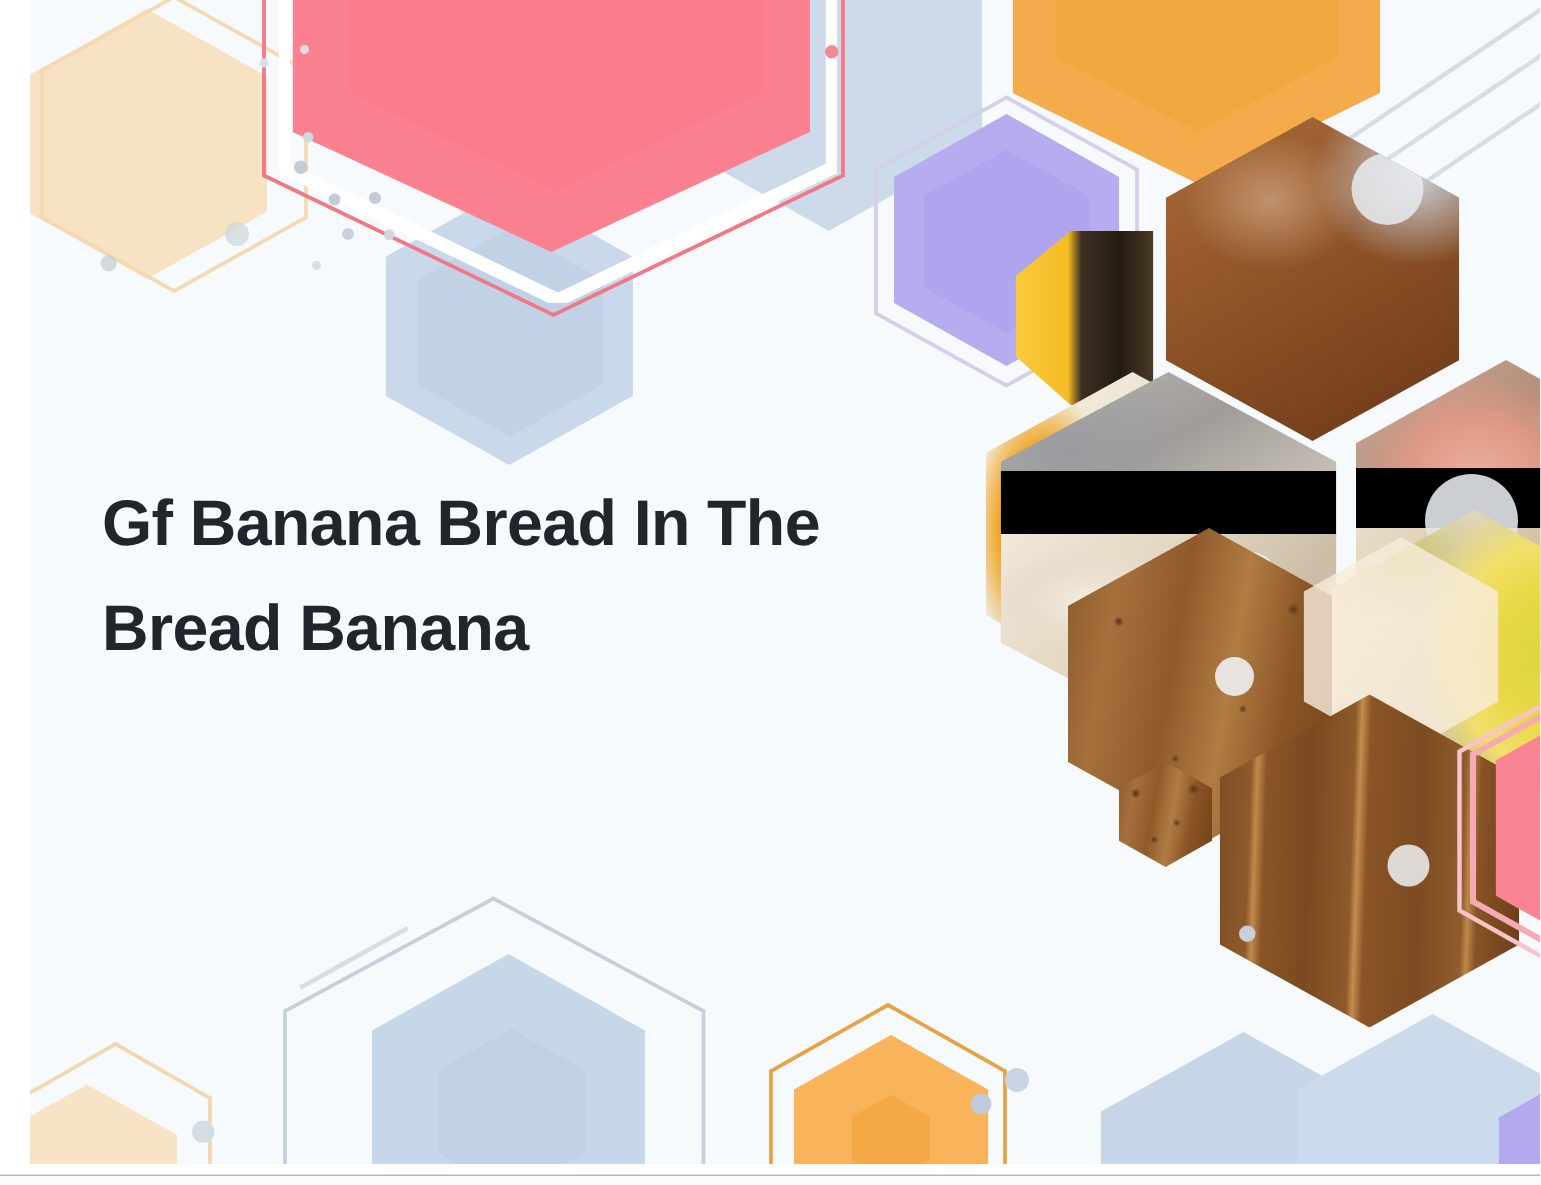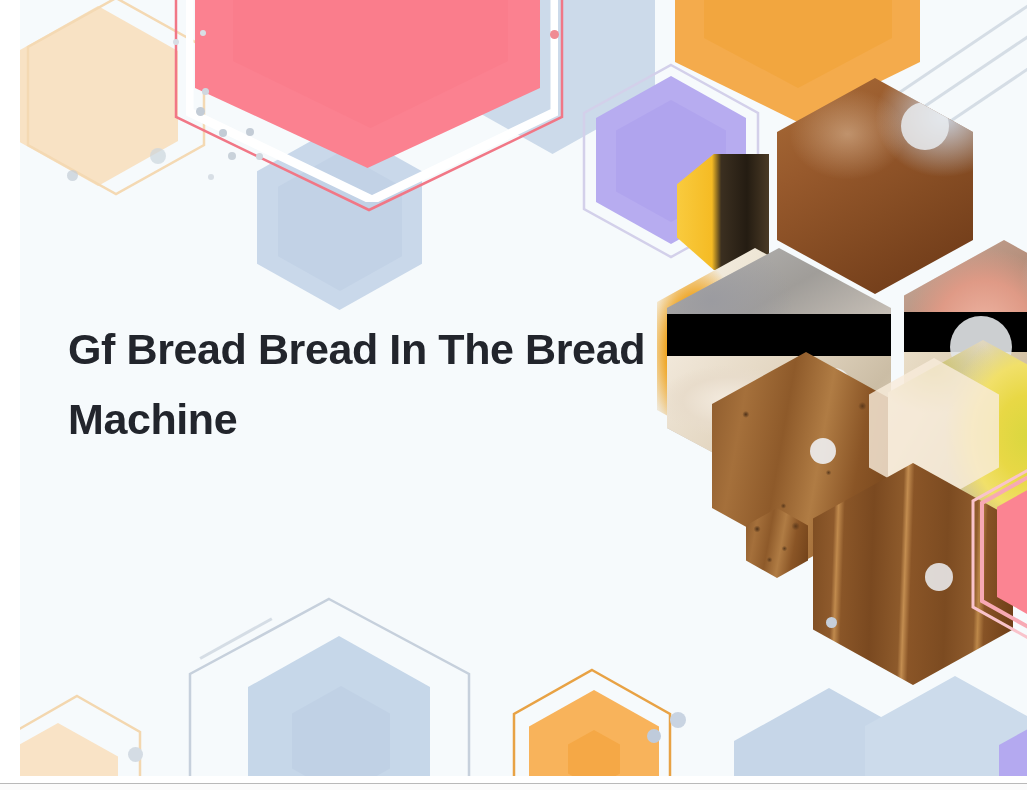--- a/index.html
+++ b/index.html
@@ -287,20 +287,20 @@
     </div>
     <div class="hex" style="left:509px; top:690px; width:130px; height:146px; background:#f8b35b;"></div>
     <div class="hex" style="left:548px; top:730px; width:52px; height:58px; background:#f5a846;"></div>
     <div class="dot" style="left:627px; top:729px; width:14px; height:14px; background:#bfcbdb;"></div>
     <div class="dot" style="left:650px; top:712px; width:16px; height:16px; background:#c9d4e2;"></div>
 
     <div class="hex" style="left:714px; top:688px; width:190px; height:212px; background:#c6d6e8;"></div>
     <div class="hex" style="left:845px; top:676px; width:180px; height:200px; background:#ccdbeb;"></div>
     <div class="hex" style="left:979px; top:706px; width:140px; height:156px; background:#b4a9f0;"></div>
 
-    <h1 id="title">Gf Bread Bread In The Bread Machine</h1>
+    <h1 id="title">Gf Banana Bread In The Bread Banana</h1>
 
   </div>
 
   <div id="footer-band"></div>
   <div id="footer-rule"></div>
 
 </div>
 
 </body></html>

